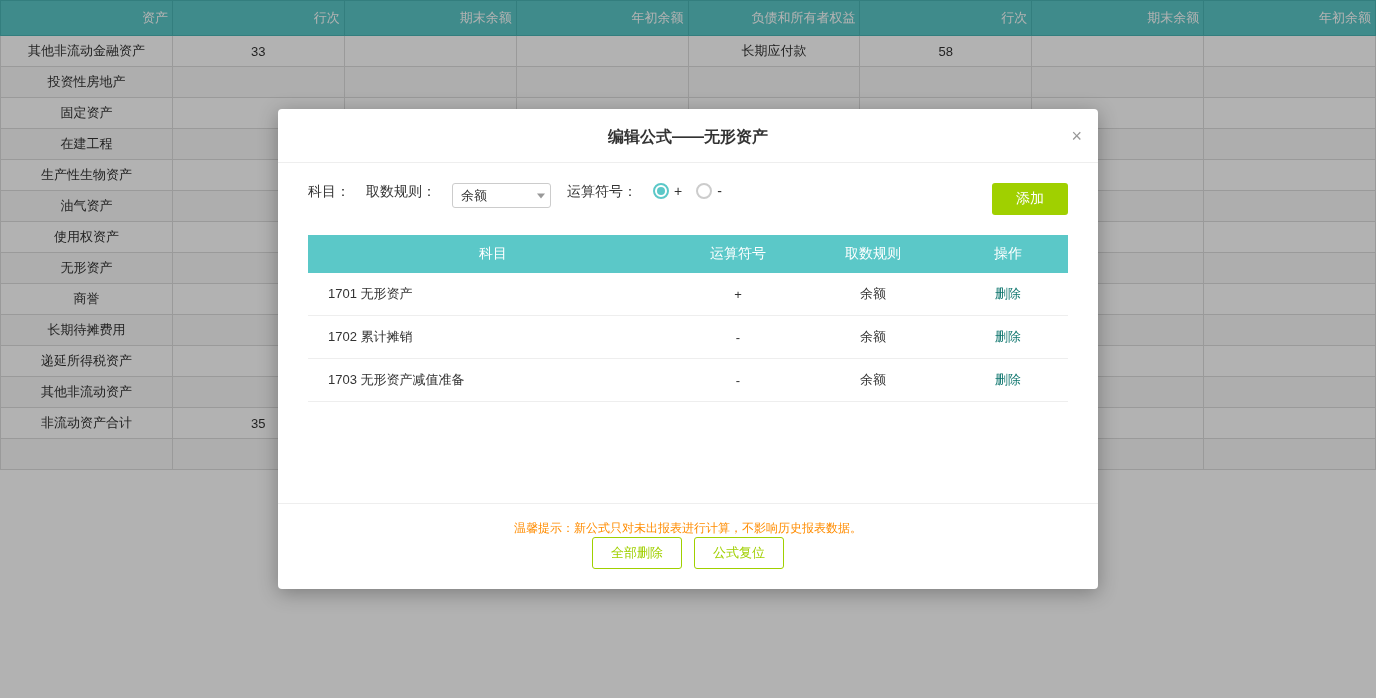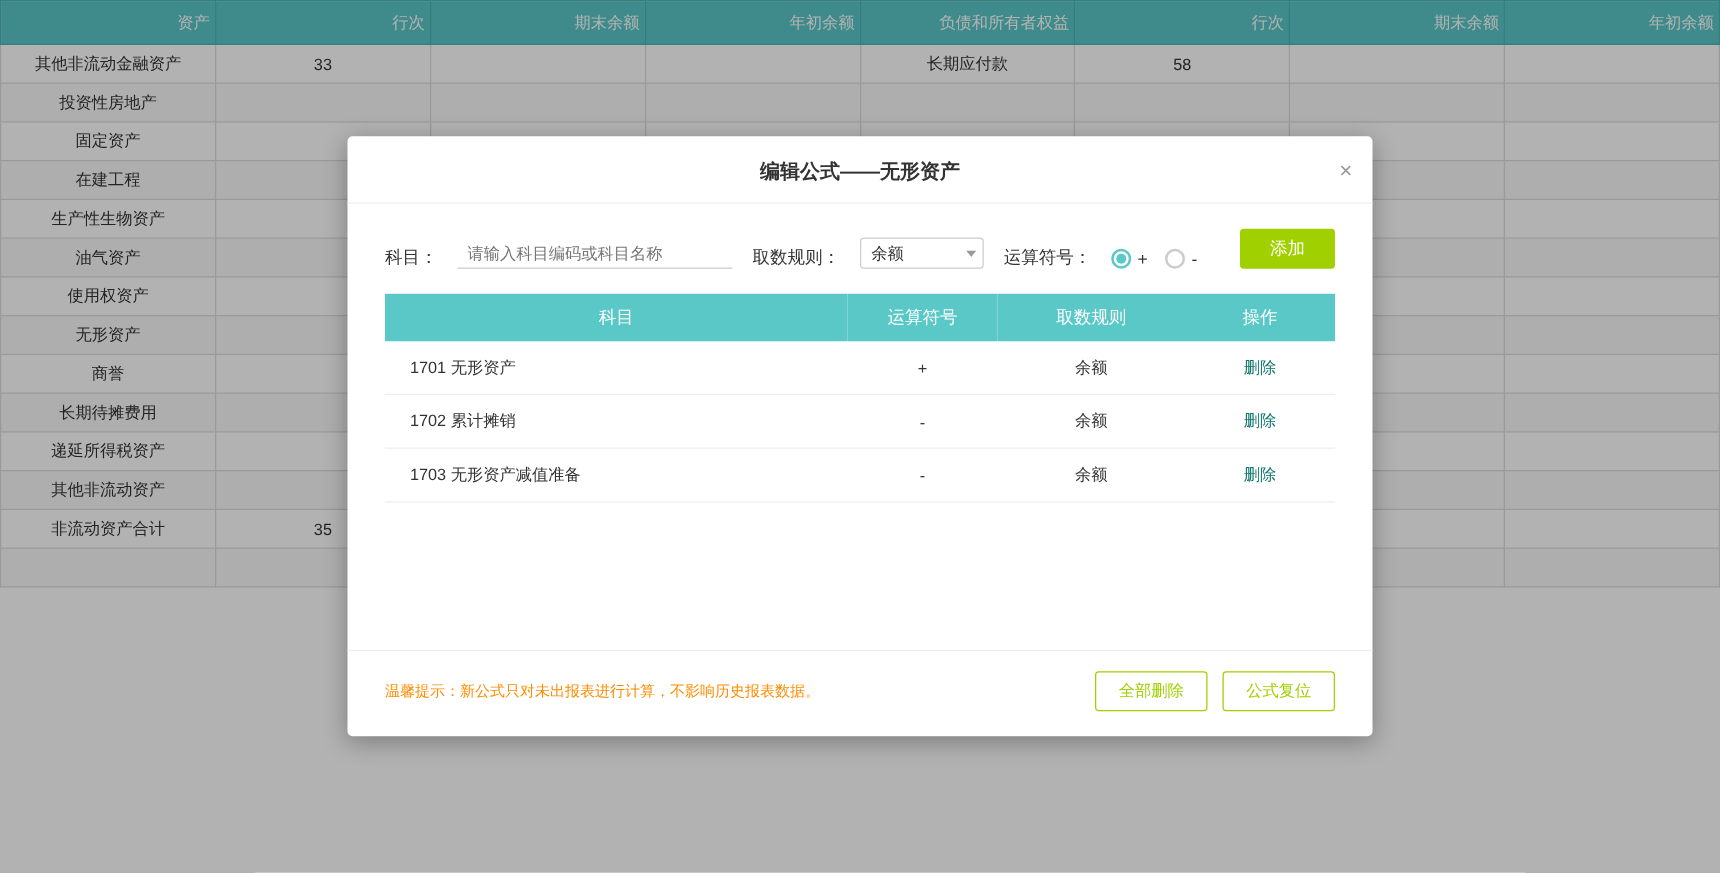--- a/index.html
+++ b/index.html
@@ -100,21 +100,21 @@
     }
 
     .modal-body {
       padding: 20px 30px;
       flex: 1;
     }
 
     
     .form-row {
       display: flex;
-      align-items: flex-end;
+      align-items: flex-start;
       gap: 16px;
       margin-bottom: 20px;
     }
 
     .form-label {
       color: #333;
       font-size: 14px;
       white-space: nowrap;
     }
 
@@ -262,20 +262,21 @@
       font-size: 13px;
     }
 
     
     .modal-footer {
       padding: 16px 30px 20px;
       border-top: 1px solid #eee;
       display: flex;
       align-items: center;
       justify-content: space-between;
+      flex-direction: column;
     }
 
     .footer-tip {
       font-size: 12px;
       color: #ff8c00;
     }
 
     .footer-btns {
       display: flex;
       gap: 12px;
@@ -458,21 +459,20 @@
 
     <div class="modal-header">
       <span class="modal-title">编辑公式——无形资产</span>
       <button class="modal-close">×</button>
     </div>
 
     <div class="modal-body">
 
       <div class="form-row">
         <span class="form-label">科目：</span>
-        <input class="form-input" type="text" placeholder="请输入科目编码或科目名称" style="">
 
         <span class="form-label">取数规则：</span>
         <div class="select-wrap">
           <select class="form-select">
           <option value="余额">余额</option><option value="借方发生额">借方发生额</option><option value="贷方发生额">贷方发生额</option></select>
           <div class="select-arrow"></div>
         </div>
 
         <span class="form-label">运算符号：</span>
         <div class="radio-group">

